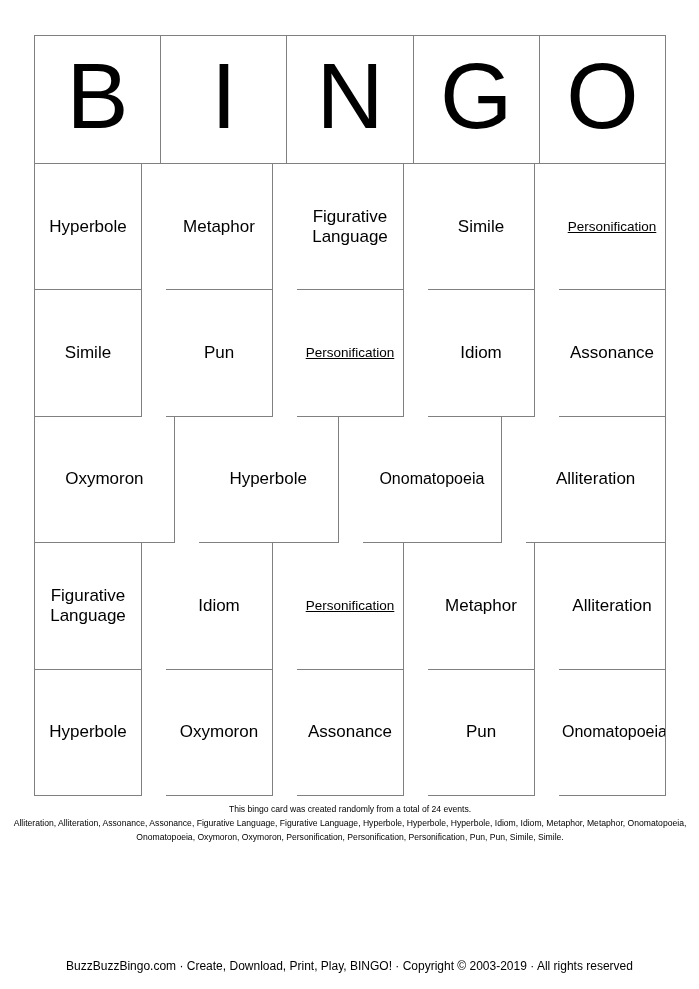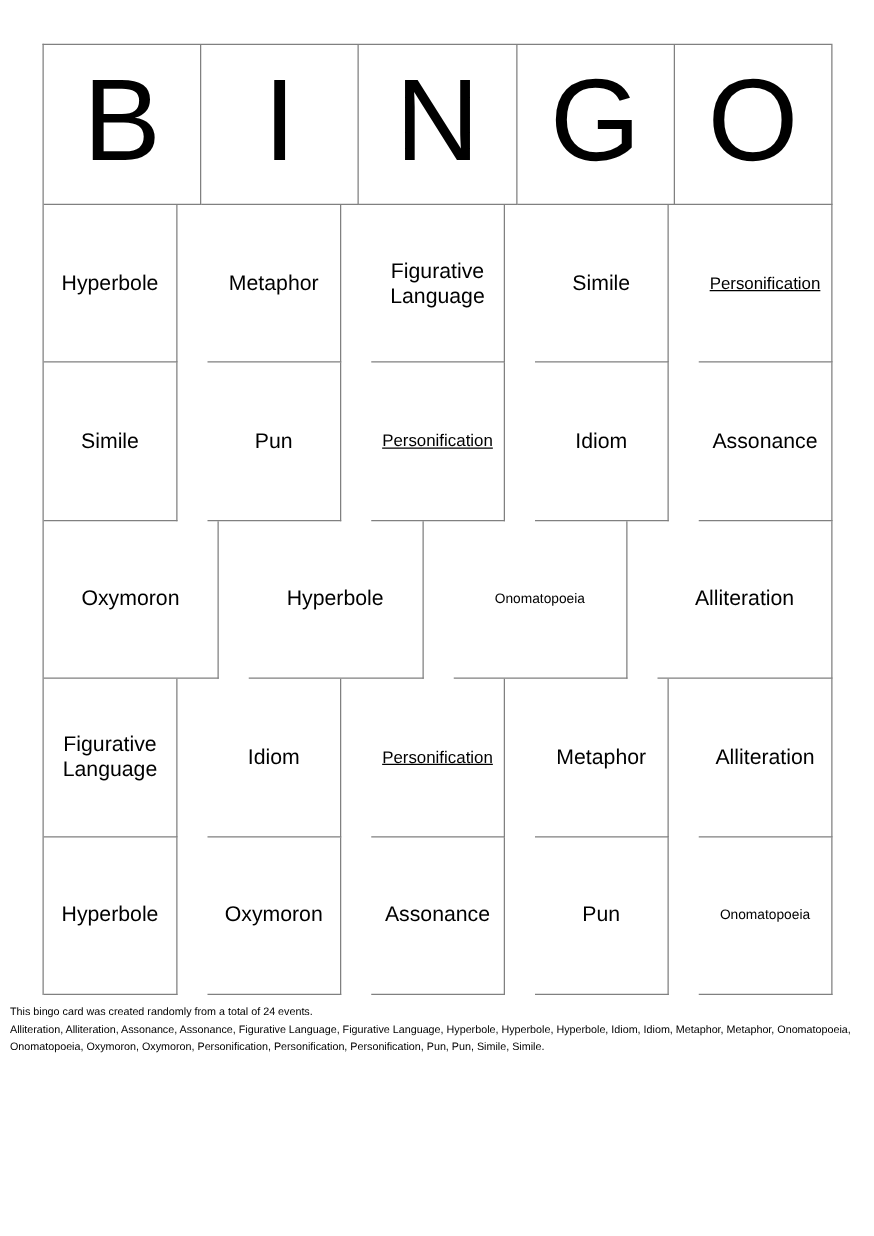--- a/index.html
+++ b/index.html
@@ -80,36 +80,37 @@
     font-size: 17px;
     line-height: 1.18;
   }
 
   
   .cell-text.size-sm {
     font-size: 13.5px;
     text-decoration: underline;
   }
   .cell-text.size-md {
-    font-size: 11px;
+    font-size: 16px;
   }
 
   
   #footnote {
     position: absolute;
     left: 8px;
     top: 803px;
     width: 684px;
   }
 
   .footnote-line {
     font-size: 8.6px;
     line-height: 1.62;
     color: #000000;
     white-space: normal;
+    text-align: center;
   }
 
   
   #page-footer {
     position: absolute;
     left: 0;
     top: 958px;
     width: 699px;
     text-align: center;
     font-size: 12px;
@@ -229,14 +230,17 @@
         </div>
     </div>
 
   </div>
 
   <div id="footnote">
     <div class="footnote-line">This bingo card was created randomly from a total of 24 events.</div>
     <div class="footnote-line">Alliteration, Alliteration, Assonance, Assonance, Figurative Language, Figurative Language, Hyperbole, Hyperbole, Hyperbole, Idiom, Idiom, Metaphor, Metaphor, Onomatopoeia, Onomatopoeia, Oxymoron, Oxymoron, Personification, Personification, Personification, Pun, Pun, Simile, Simile.</div>
   </div>
 
+  <div id="page-footer">
+    <span>BuzzBuzzBingo.com · Create, Download, Print, Play, BINGO! · Copyright © 2003-2019 · All rights reserved</span>
+  </div>
 
 </div>
 
 </body></html>

